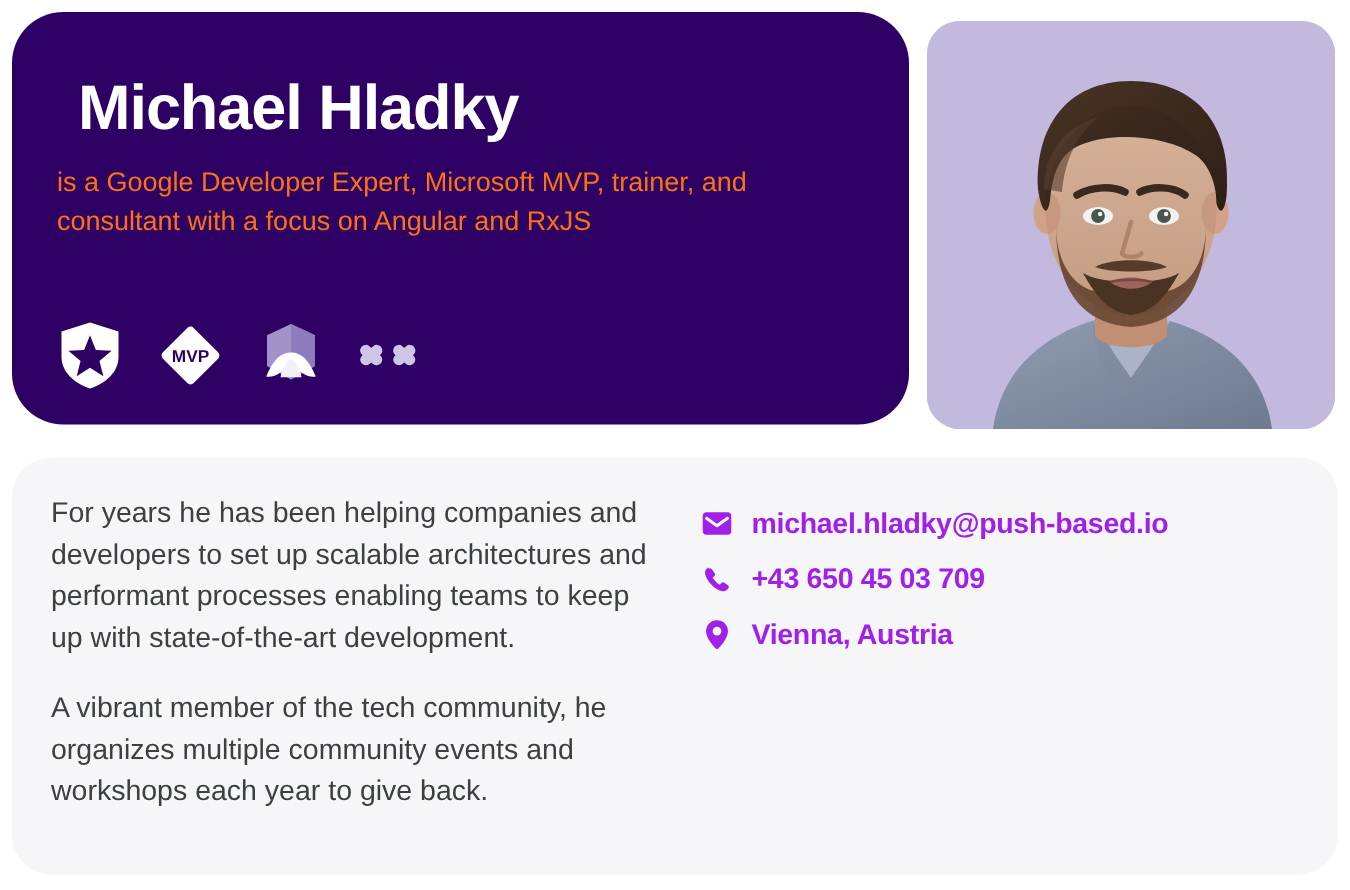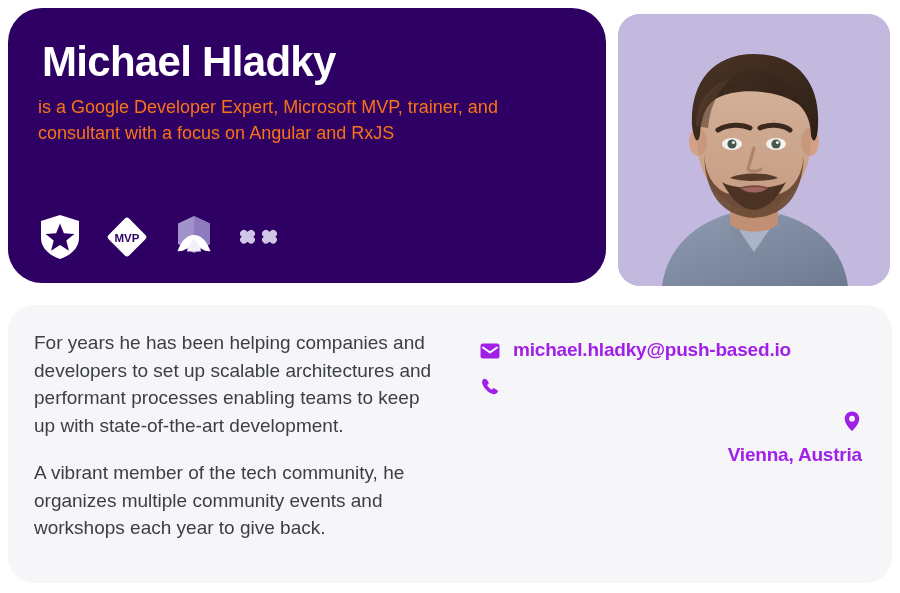--- a/index.html
+++ b/index.html
@@ -32,21 +32,21 @@
     width: 598px;
     height: 275px;
     background: #2e0063;
     border-radius: 34px;
     box-sizing: border-box;
     padding: 26px 30px 0 30px;
     overflow: hidden;
   }
 
   .hero-name {
-    margin: 4px;
+    margin: 14px;
     color: #ffffff;
     font-size: 42px;
     font-weight: bold;
     letter-spacing: -0.7px;
     line-height: 1.12;
   }
 
   .hero-sub {
     margin: 10px 0 0 0;
     color: #f97316;
@@ -88,21 +88,21 @@
     position: absolute;
     left: 8px;
     top: 305px;
     width: 884px;
     height: 278px;
     background: #f6f6f9;
     border-radius: 26px;
     box-sizing: border-box;
     padding: 24px 30px 24px 18px;
     display: flex;
-    gap: 24px;
+    gap: 12px;
   }
 
   .bio-col {
     width: 430px;
     padding-left: 8px;
     box-sizing: border-box;
   }
   .bio-p {
     margin: 0 0 20px 0;
     color: #3c4043;
@@ -111,25 +111,25 @@
     max-width: 400px;
   }
   .bio-p:last-child { margin-bottom: 0; }
 
   .contact-col {
     flex: 1;
     padding-top: 10px;
   }
   .contact-row {
     display: flex;
-    align-items: flex-end;
+    align-items: flex-start;
     gap: 13px;
     margin-bottom: 15px;
   }
-  .contact-row:last-child { margin-bottom: 0; flex-direction: column; }
+  .contact-row:last-child { margin-bottom: 0; }
   .contact-icon {
     width: 20px;
     height: 20px;
     flex: 0 0 20px;
     display: flex;
     align-items: center;
     justify-content: center;
     line-height: 0;
   }
   .contact-text {
@@ -266,20 +266,21 @@
         </span>
         <span class="contact-text">michael.hladky@push-based.io</span>
       </div>
 
       <div class="contact-row">
         <span class="contact-icon">
           <svg width="19" height="19" viewBox="0 0 19 19" aria-hidden="true">
             <path d="M3.2 1.4 C1.6 2.3 0.6 4 1.2 6.2 C2.4 10.7 7.1 15.6 11.7 17 C13.9 17.7 15.8 16.6 16.7 15 C17.1 14.3 16.9 13.6 16.3 13.2 L13.6 11.4 C13 11 12.3 11.1 11.9 11.6 L10.9 12.8 C9.1 11.9 7 9.8 6.1 8 L7.3 7 C7.8 6.6 7.9 5.9 7.5 5.3 L5.7 2.6 C5.3 2 4.6 1.8 3.9 2.2 Z" fill="#a020e8"></path>
           </svg>
         </span>
+        <span class="contact-text">+43 650 45 03 709</span>
       </div>
 
       <div class="contact-row">
         <span class="contact-icon">
           <svg width="16" height="20" viewBox="0 0 16 20" aria-hidden="true">
             <path d="M8 0.5 C3.9 0.5 0.7 3.7 0.7 7.8 C0.7 12.6 6.1 18.3 7.3 19.5 C7.7 19.9 8.3 19.9 8.7 19.5 C9.9 18.3 15.3 12.6 15.3 7.8 C15.3 3.7 12.1 0.5 8 0.5 Z" fill="#a020e8"></path>
             <circle cx="8" cy="7.7" r="2.9" fill="#f6f6f9"></circle>
           </svg>
         </span>
         <span class="contact-text">Vienna, Austria</span>

